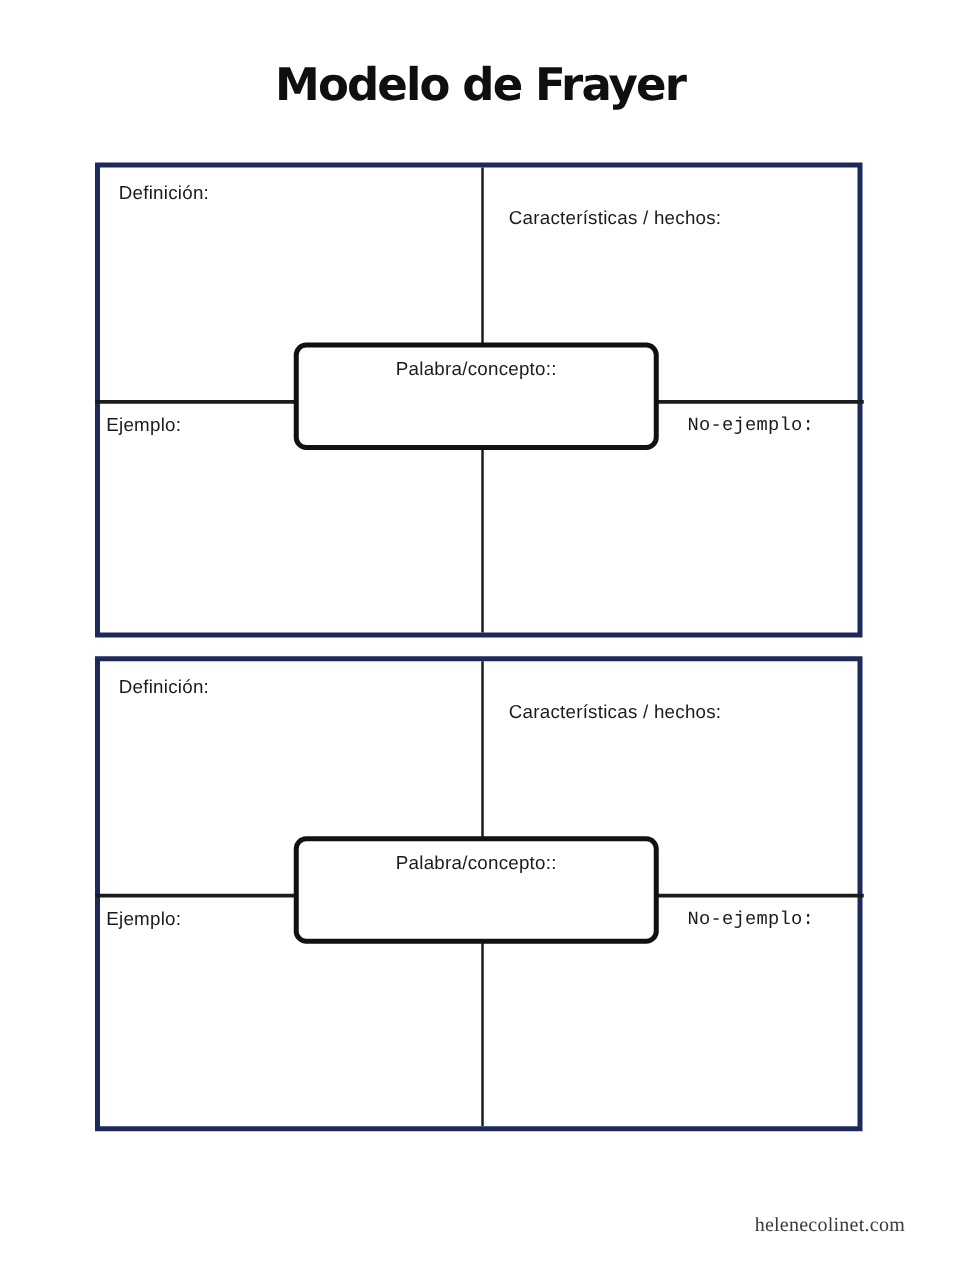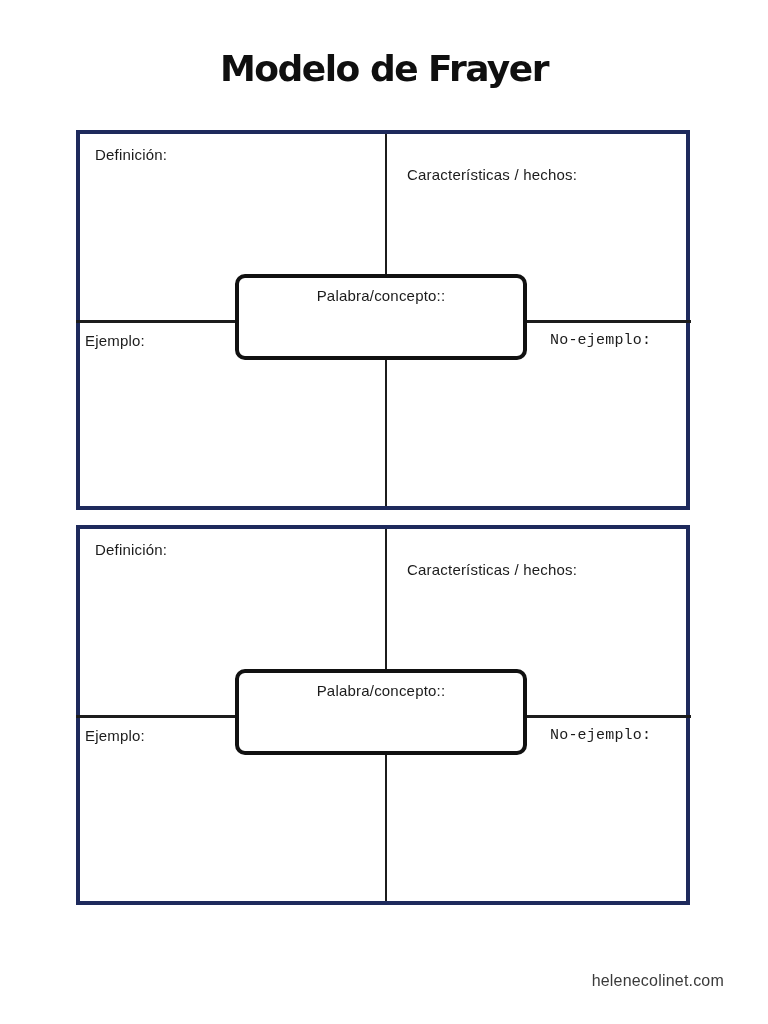--- a/index.html
+++ b/index.html
@@ -77,20 +77,21 @@
     letter-spacing:.2px;
     color:var(--label-black);
   }
   .footer{
     position:absolute;
     top:972px;right:44px;
     font-size:16px;
     letter-spacing:.2px;
     color:var(--footer-gray);
     text-decoration:none;
+    font-family:Liberation Serif, serif;
   }
 </style>
 </head>
 <body>
 
 <div class="page">
 
   <h1 class="title">Modelo de Frayer</h1>
 
   <section class="frayer first">

